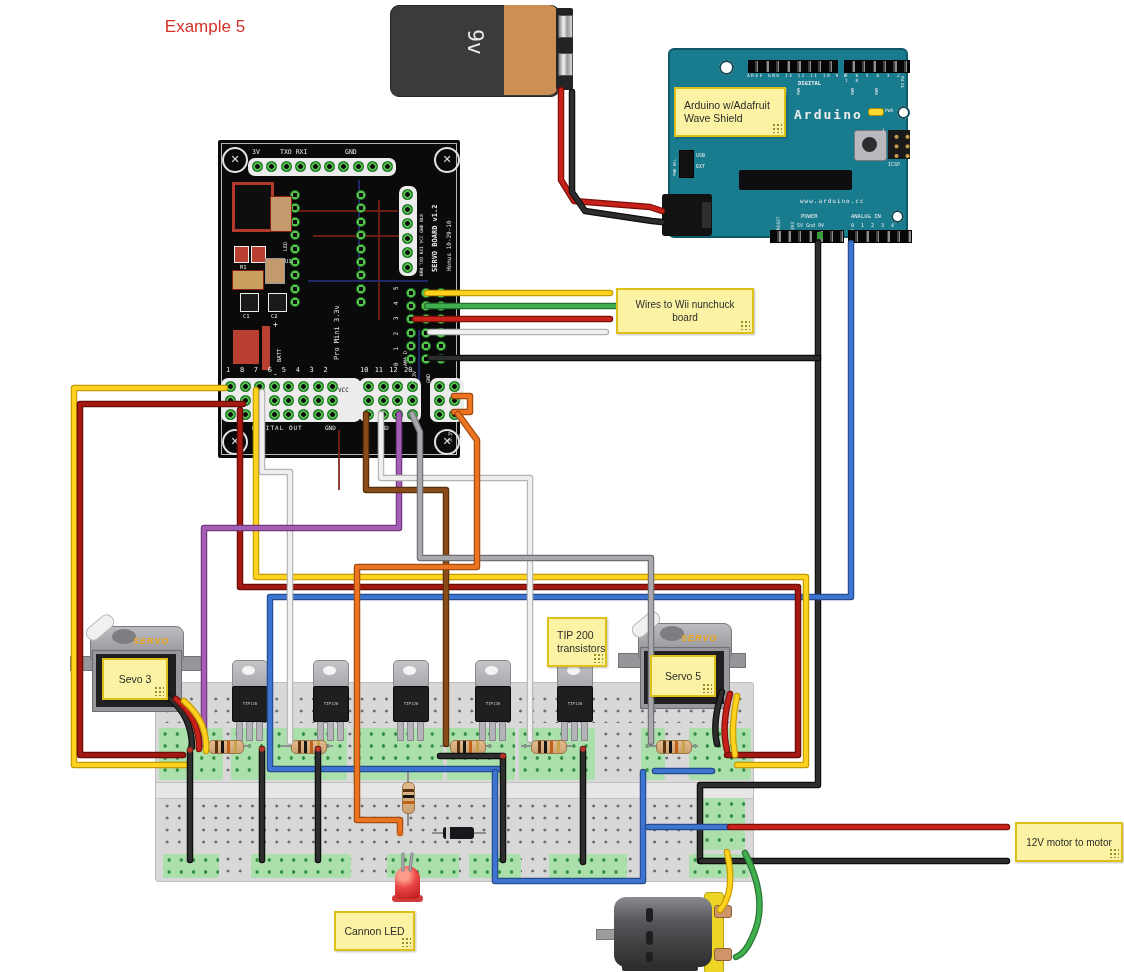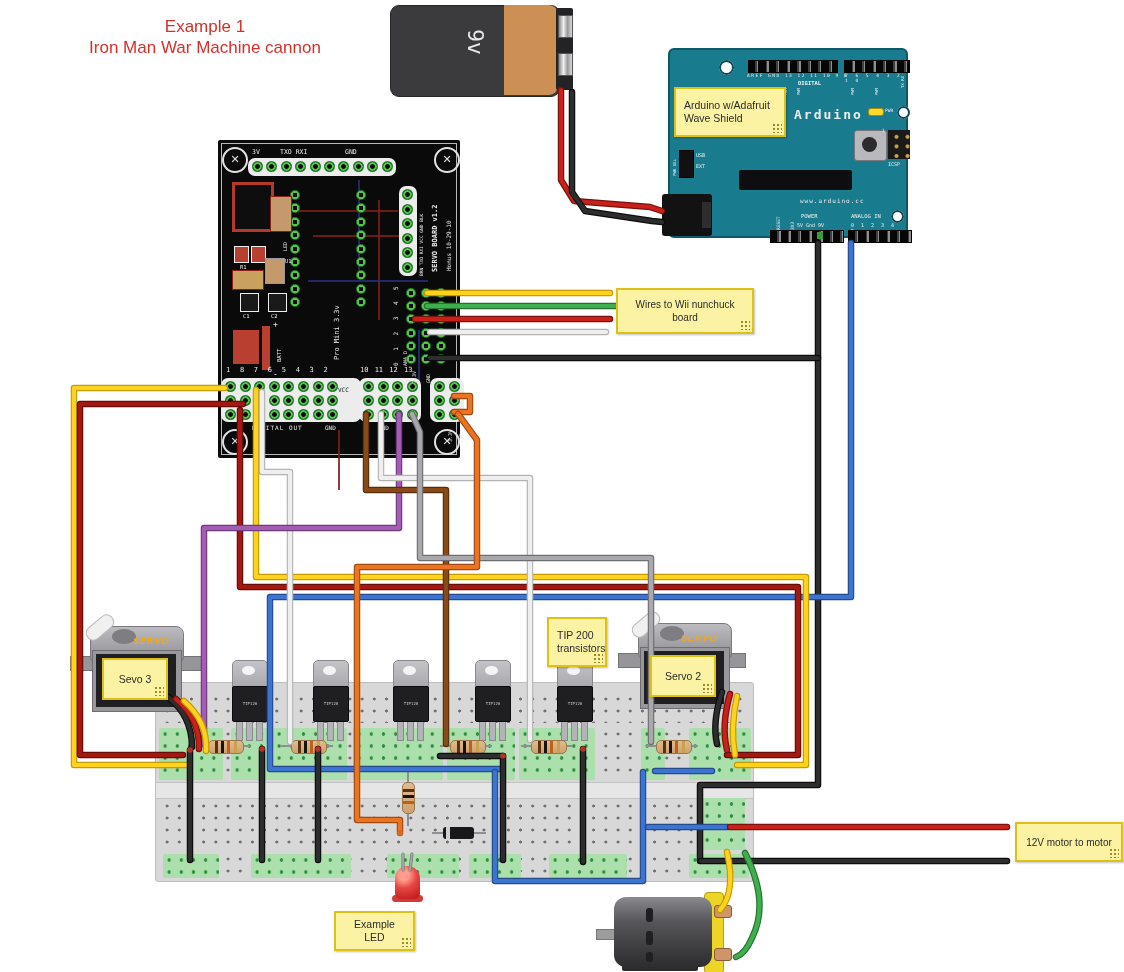--- a/index.html
+++ b/index.html
@@ -84,22 +84,21 @@
   #motor-foot{left:622px;top:963px;width:76px;height:8px;background:#2c2c2e;border-radius:2px;z-index:19}
   #wire-layer{left:0;top:0;z-index:30;pointer-events:none}
   #wire-layer path{pointer-events:stroke}
 </style>
 </head>
 <body>
 
 <div id="stage">
 
   <div class="a" id="title" style="color:#d63029">
-    <div>Example 1</div>
-    <div>Iron Man War Machine cannon</div>
+    <div>Example 5</div>
   </div>
 
   <div class="a" id="batt-body" style="z-index:10"></div>
   <div class="a" id="batt-stripe" style="z-index:11"></div>
   <div class="a m" id="batt-label" style="z-index:12">9v</div>
   <div class="a" id="batt-plate" style="z-index:12"></div>
   <div class="a term" style="top:15px;z-index:13"></div>
   <div class="a term" style="top:53px;z-index:13"></div>
 
   <div class="a" id="arduino">
@@ -243,21 +242,21 @@
     <div class="a" style="left:22px;top:153px;width:17px;height:17px;background:#1a1a1a;border:1.5px solid #eee"></div>
     <div class="a" style="left:50px;top:153px;width:17px;height:17px;background:#1a1a1a;border:1.5px solid #eee"></div>
     <div class="a m" style="left:25px;top:173px;font-size:5.5px">C1</div>
     <div class="a m" style="left:53px;top:173px;font-size:5.5px">C2</div>
     <div class="a redc" style="left:15px;top:190px;width:26px;height:34px"></div>
     <div class="a redc" style="left:44px;top:186px;width:8px;height:44px"></div>
     <div class="a m" style="left:55px;top:180px;font-size:8px">+</div>
     <div class="a m vt" style="left:58px;top:192px;font-size:5.5px;height:30px">BATT</div>
     <div class="a m" style="left:55px;top:230px;font-size:8px">-</div>
     <div class="a m" style="left:8px;top:226px;font-size:7px;word-spacing:5.5px">1 8 7 6 5 4 3 2</div>
-    <div class="a m" style="left:142px;top:226px;font-size:7px;word-spacing:2px">10 11 12 13</div>
+    <div class="a m" style="left:142px;top:226px;font-size:7px;word-spacing:2px">10 11 12 20</div>
     <div class="a strip" style="left:3px;top:238px;width:140px;height:44px"></div>
     <div class="a pads" style="left:7px;top:241px">
         <span class="pad" style="left: 0px; top: 0px; width: 11px; height: 11px;"></span>
         <span class="pad" style="left: 14.6px; top: 0px; width: 11px; height: 11px;"></span>
         <span class="pad" style="left: 29.2px; top: 0px; width: 11px; height: 11px;"></span>
         <span class="pad" style="left: 43.8px; top: 0px; width: 11px; height: 11px;"></span>
         <span class="pad" style="left: 58.4px; top: 0px; width: 11px; height: 11px;"></span>
         <span class="pad" style="left: 73px; top: 0px; width: 11px; height: 11px;"></span>
         <span class="pad" style="left: 87.6px; top: 0px; width: 11px; height: 11px;"></span>
         <span class="pad" style="left: 102.2px; top: 0px; width: 11px; height: 11px;"></span>
@@ -431,21 +430,21 @@
 
   <div class="a servo-tab" style="left:618px;top:653px;width:24px;height:13px"></div>
   <div class="a servo-tab" style="left:726px;top:653px;width:18px;height:13px"></div>
   <div class="a horn" style="left:630px;top:617px;transform:rotate(-40deg)"></div>
   <div class="a servo-cap" style="left:638px;top:623px;width:92px;height:33px"></div>
   <div class="a hub" style="left:660px;top:626px;width:24px;height:15px"></div>
   <div class="a servo-brand" style="left:681px;top:633px">SERVO</div>
   <div class="a servo-body" style="left:640px;top:647px;width:88px;height:60px"></div>
   <div class="a servo-face" style="left:644px;top:651px;width:80px;height:53px"></div>
   <div class="a note servo-note ctr" style="left:650px;top:655px;width:66px;height:42px">
-    <span>Servo 2</span><span class="grip"></span>
+    <span>Servo 5</span><span class="grip"></span>
   </div>
 
   <div class="a" id="motor-shaft"></div>
   <div class="a" id="motor-cap"></div>
   <div class="a" id="motor-foot"></div>
   <div class="a" id="motor-body"></div>
   <div class="a mslot" style="left:646px;top:908px"></div>
   <div class="a mslot" style="left:646px;top:931px"></div>
   <div class="a mslot" style="left:646px;top:952px;height:10px"></div>
   <div class="a mterm" style="top:905px"></div>
@@ -547,19 +546,19 @@
 Wave Shield</span><span class="grip"></span>
   </div>
   <div class="a note ctr" style="left:616px;top:288px;width:138px;height:46px;font-size:10px">
     <span>Wires to Wii nunchuck board</span><span class="grip"></span>
   </div>
   <div class="a note" style="left:547px;top:617px;width:60px;height:50px">
     <span>TIP 200
 transistors</span><span class="grip"></span>
   </div>
   <div class="a note ctr" style="left:334px;top:911px;width:81px;height:40px">
-    <span>Example LED</span><span class="grip"></span>
+    <span>Cannon LED</span><span class="grip"></span>
   </div>
   <div class="a note ctr" style="left:1015px;top:822px;width:108px;height:40px;font-size:10px">
     <span>12V motor to motor</span><span class="grip"></span>
   </div>
 
 </div>
 
 </body></html>

